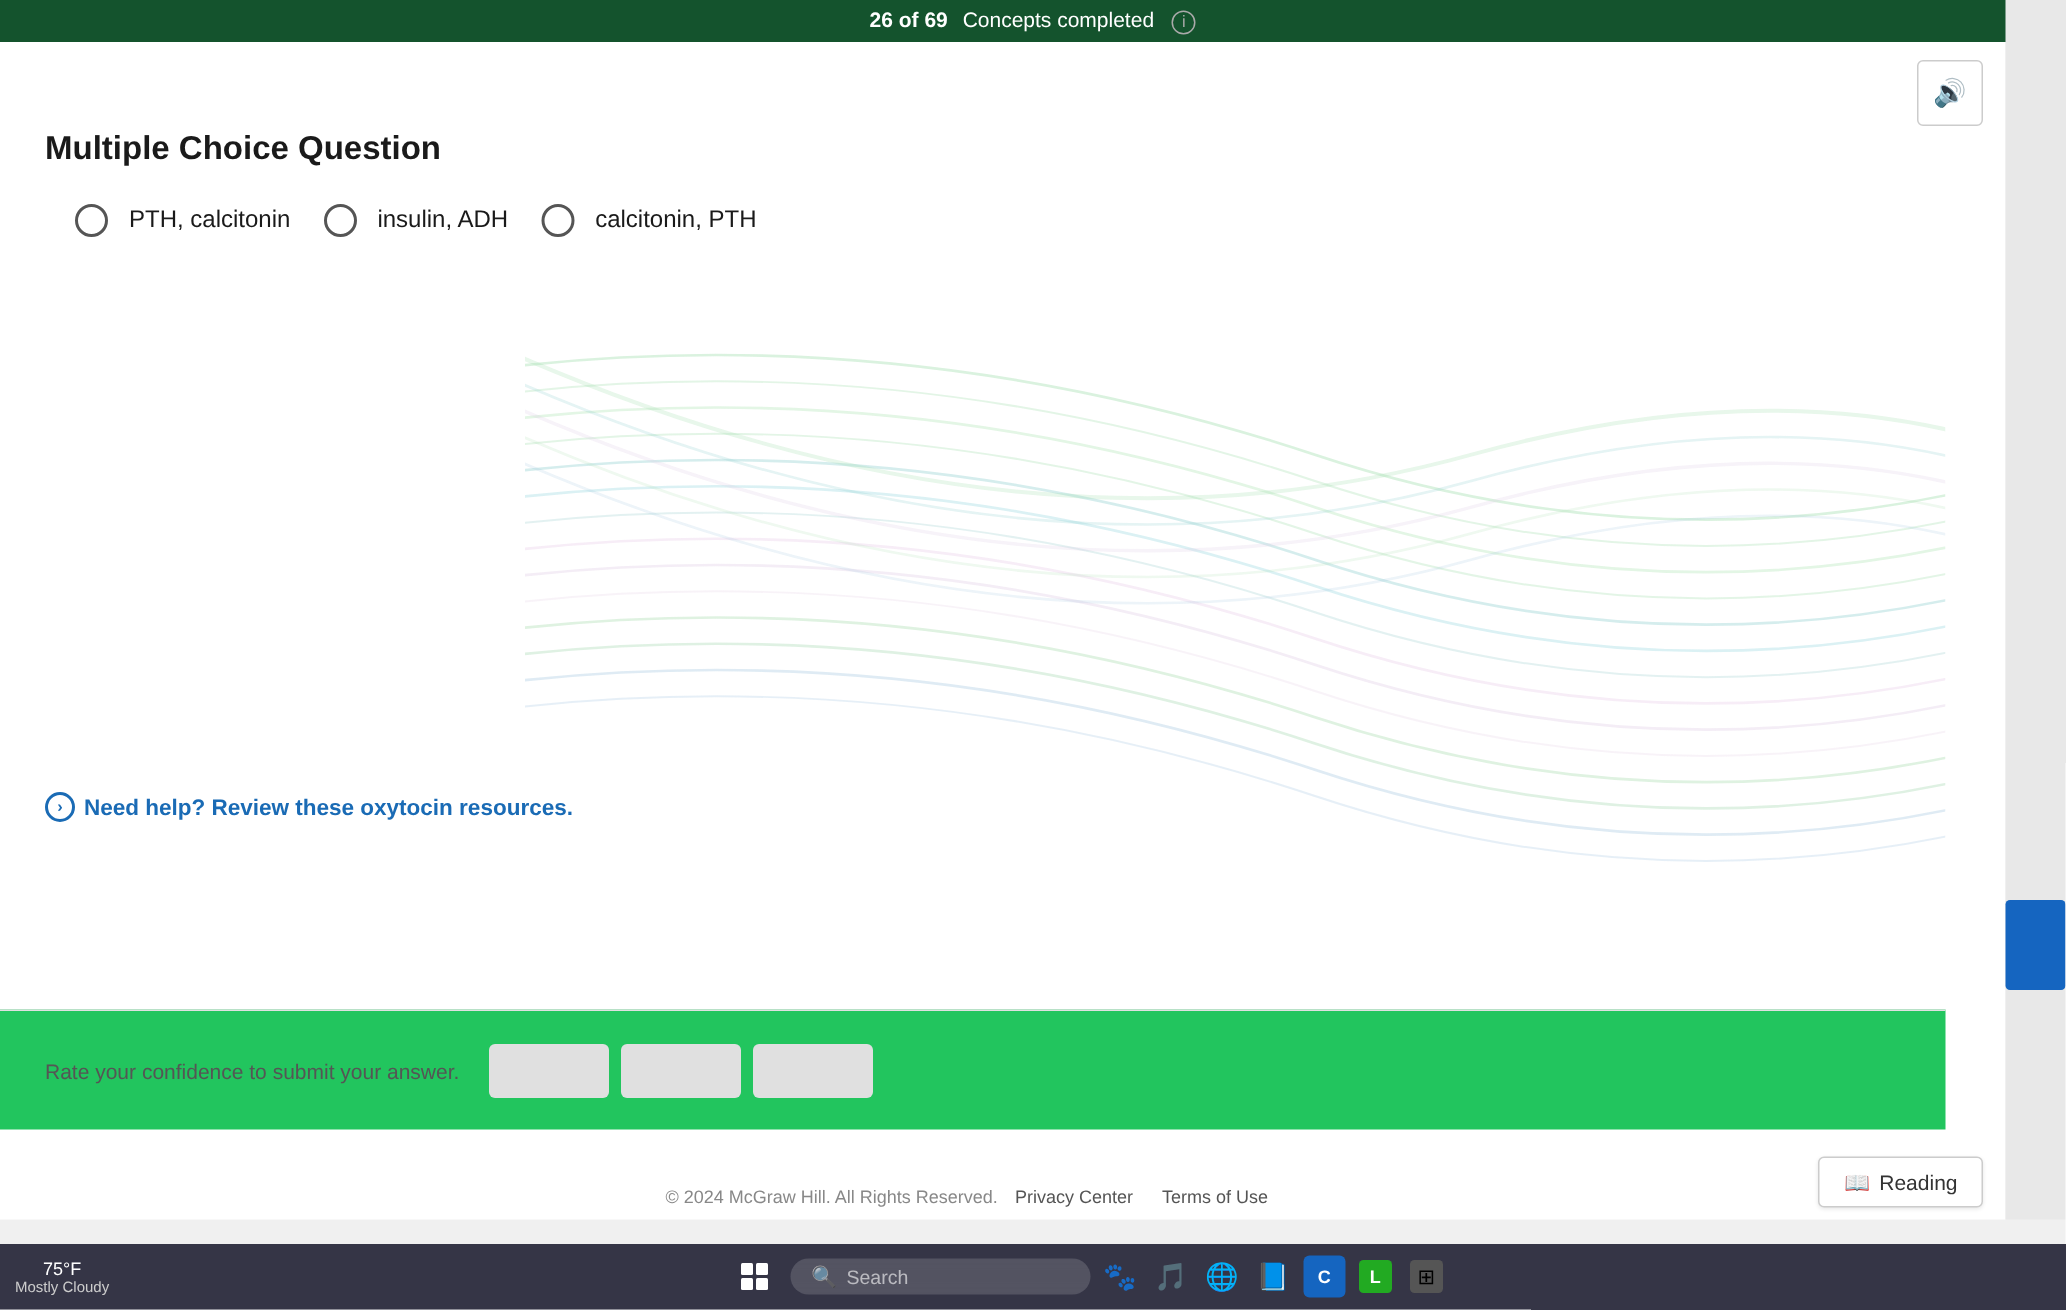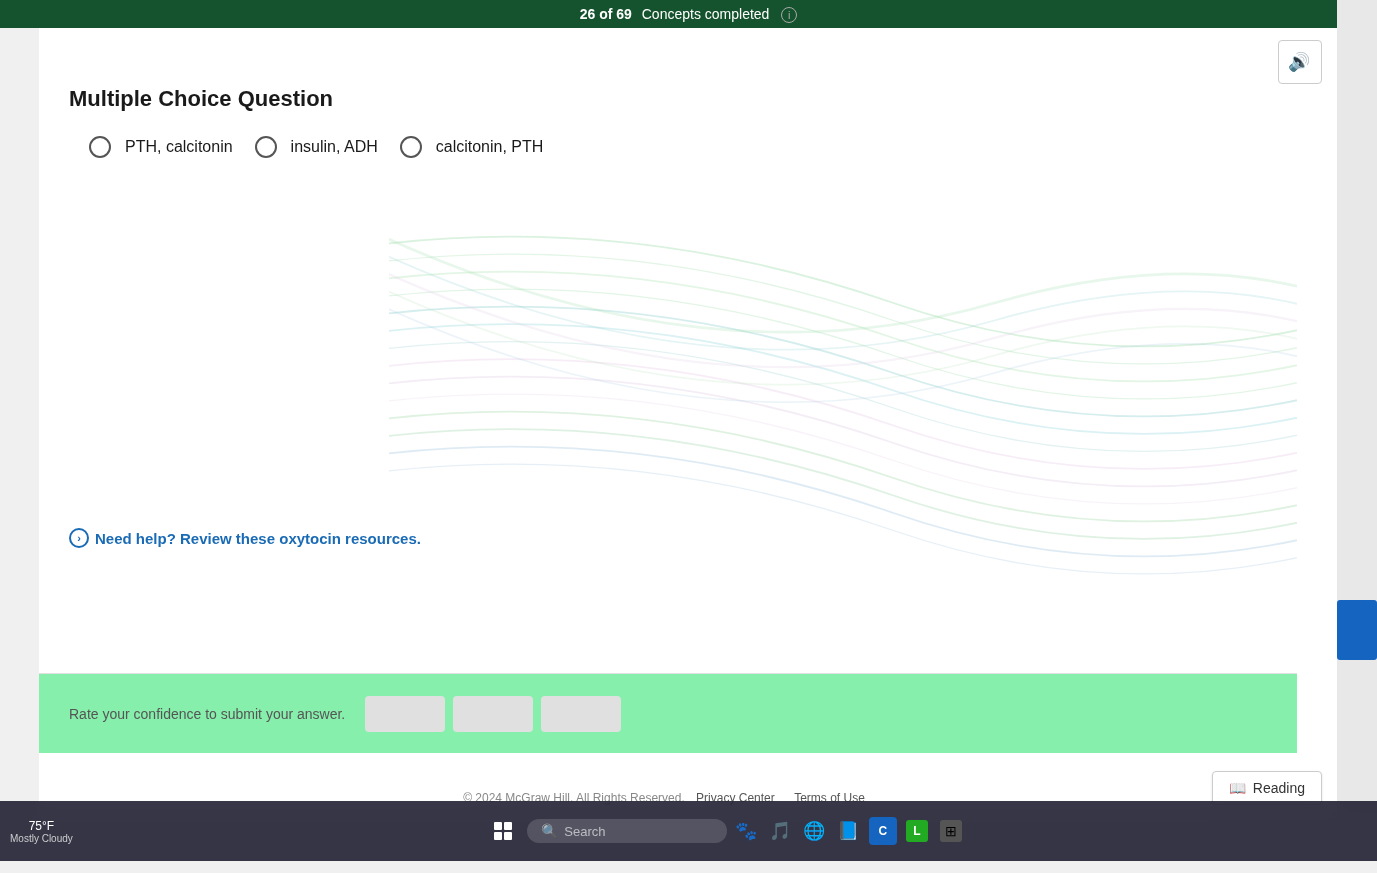--- a/index.html
+++ b/index.html
@@ -13,21 +13,20 @@
     }
 
     
     .main-content {
       position: absolute;
       top: 0;
       left: 0;
       right: 40px;
       bottom: 60px;
       background: #ffffff;
-      margin-left: 39px;
     }
 
     
     .sound-button {
       position: absolute;
       top: 35px;
       right: 60px;
       width: 44px;
       height: 44px;
       border: 1px solid #ccc;
@@ -122,21 +121,21 @@
       text-decoration: none;
     }
 
     
     .bottom-bar {
       position: absolute;
       bottom: 60px;
       left: 0;
       right: 40px;
       height: 80px;
-      background: #86efac;
+      background: #22c55e;
       border-top: 1px solid #e0e0e0;
       display: flex;
       align-items: center;
       padding: 13px 30px;
     }
 
     .confidence-text {
       font-size: 14px;
       color: #555;
     }
@@ -172,24 +171,24 @@
 
     .copyright-bar a {
       color: #555;
       text-decoration: none;
       margin: 0 8px;
     }
 
     
     .taskbar {
       position: absolute;
-      bottom: 12px;
+      bottom: 0;
       left: 0;
       right: 0;
-      height: 60px;
+      height: 44px;
       background: rgba(20, 20, 40, 0.85);
       backdrop-filter: blur(10px);
       display: flex;
       align-items: center;
       padding: 0 10px;
     }
 
     .taskbar-left {
       display: flex;
       align-items: center;

